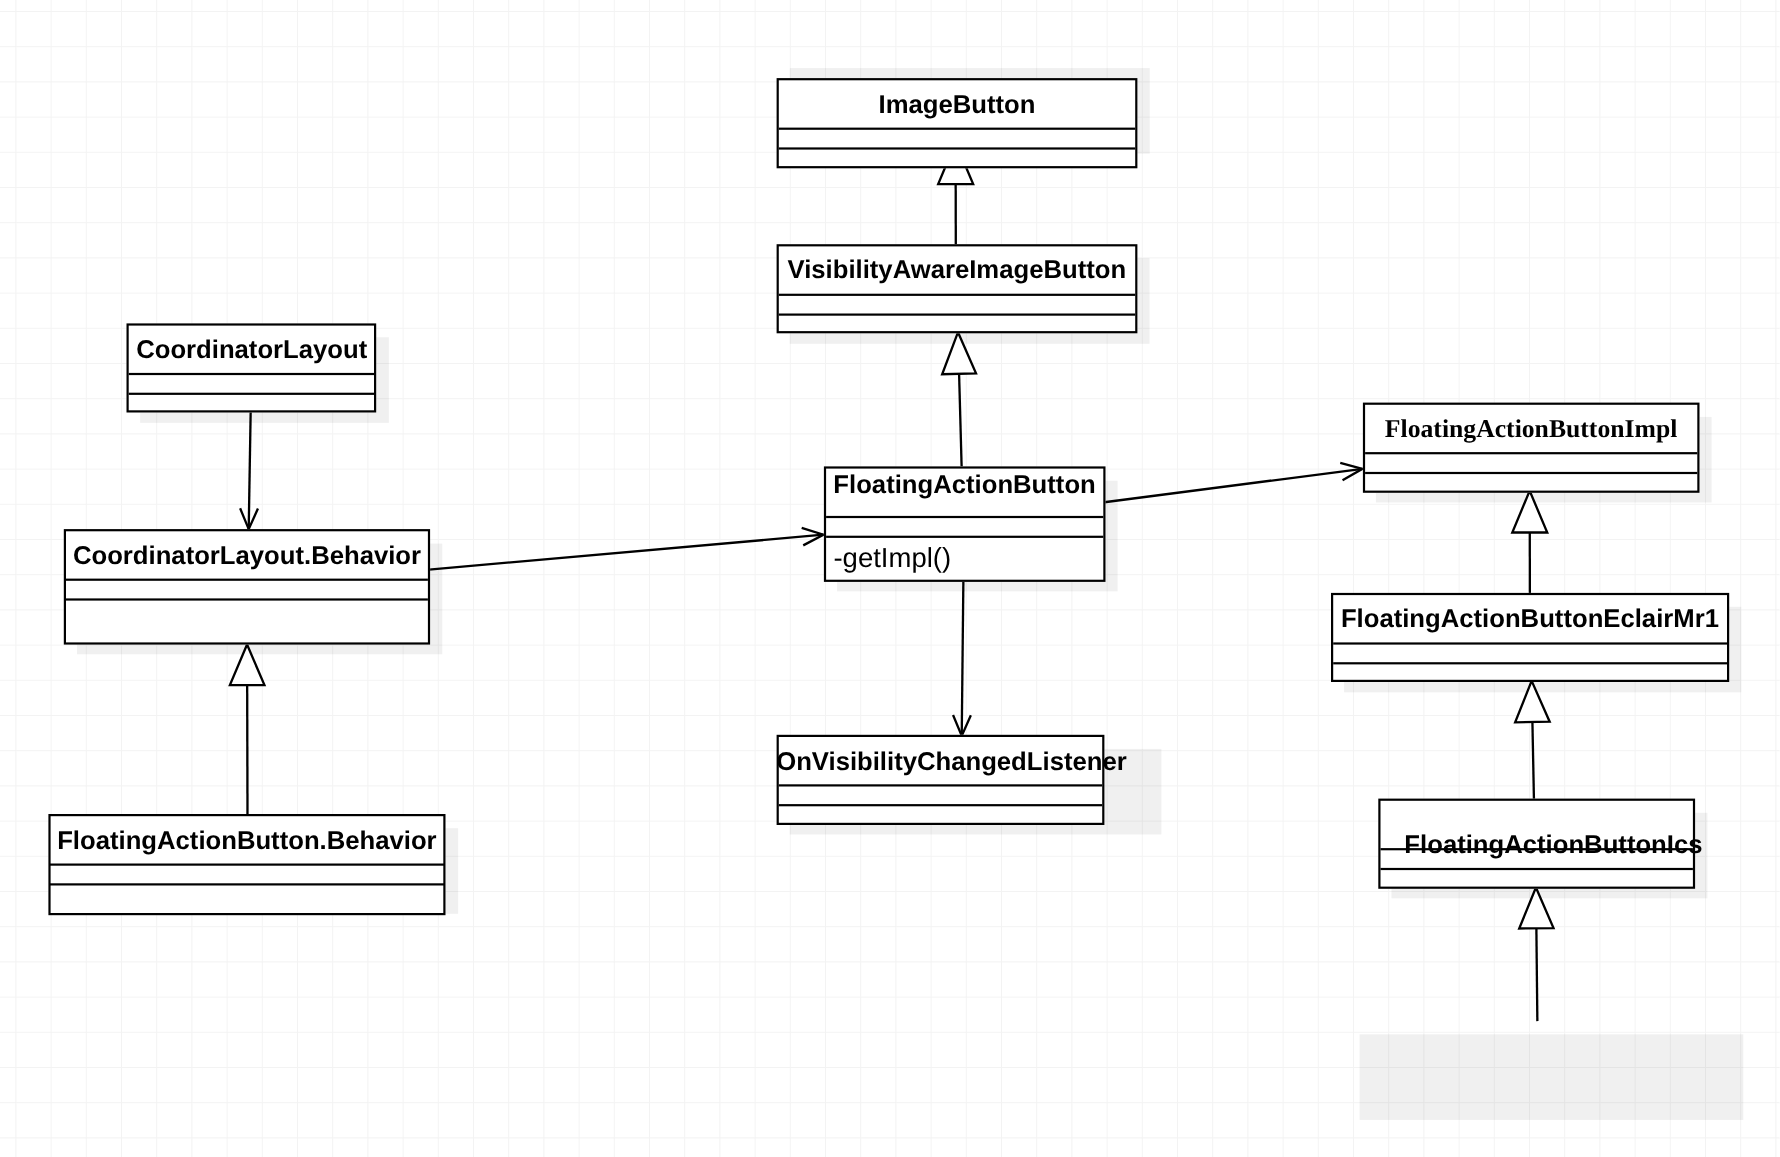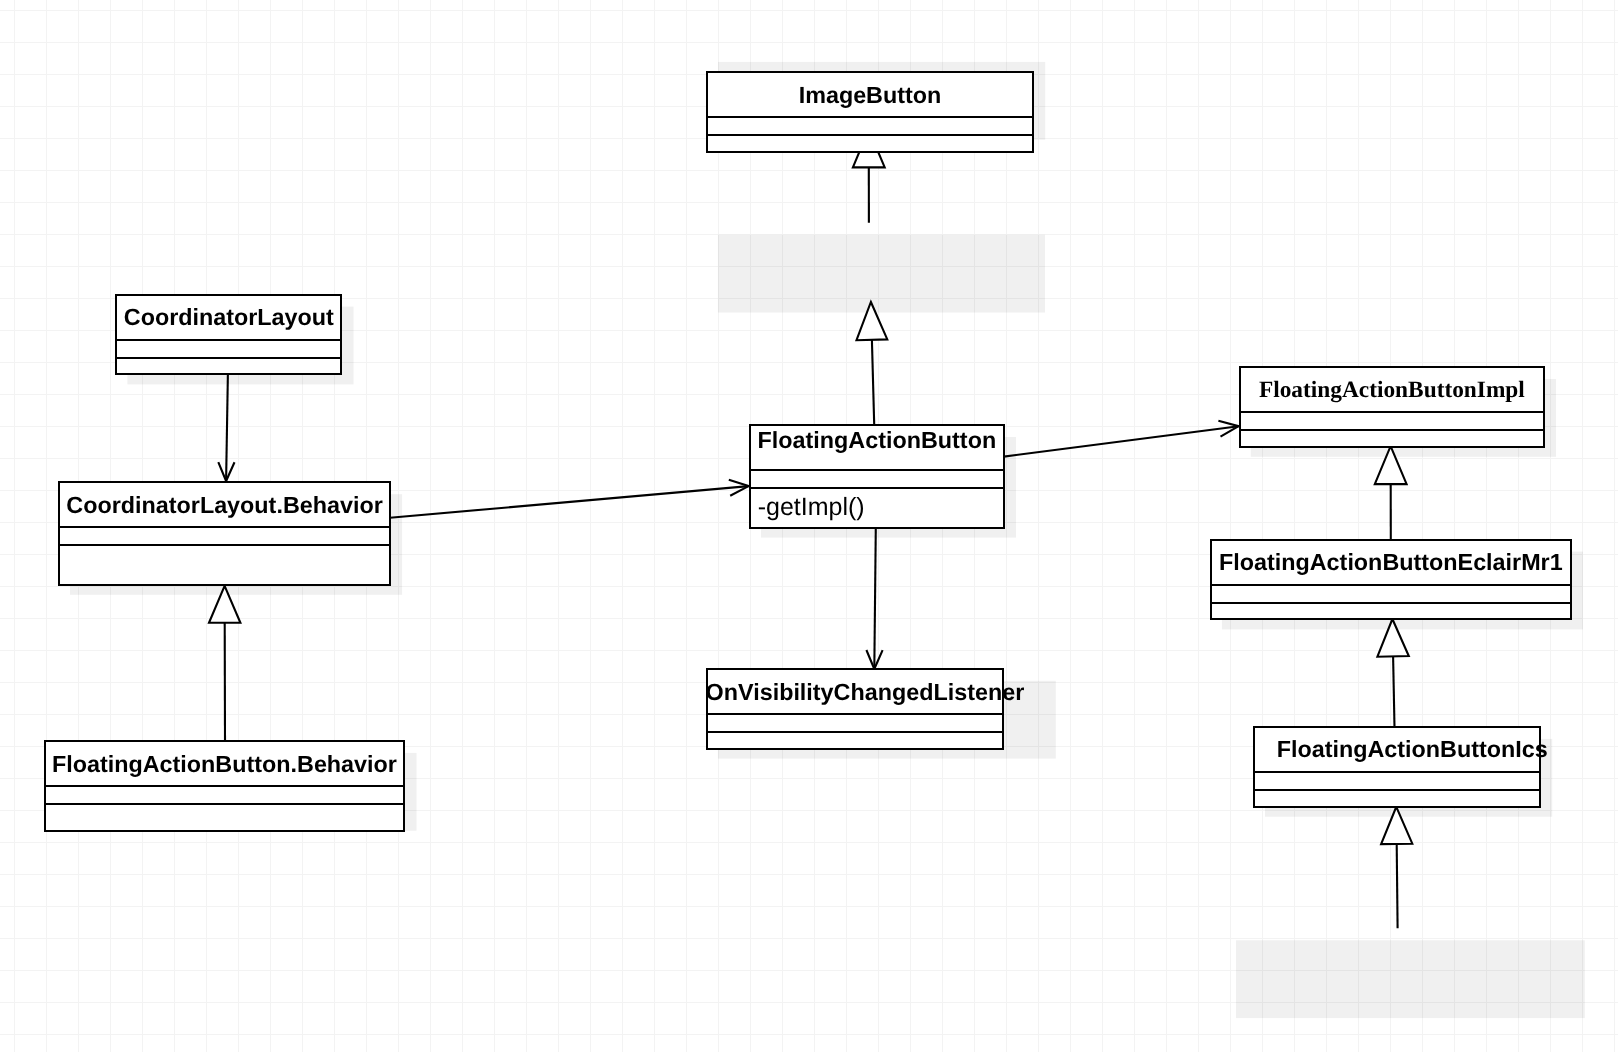--- a/index.html
+++ b/index.html
@@ -93,20 +93,25 @@
       </g>
     </g>
   </svg>
 
   <div class="node" style="left:705.9px;top:48.9px;width:328.2px;height:81.8px;margin-top:22px;">
     <div class="title" style="top:8.8px;">ImageButton</div>
     <hr style="top:43.2px;">
     <hr style="top:61.3px;">
   </div>
 
+  <div class="node" style="left:705.8px;top:221.7px;width:328.1px;height:81.8px;">
+    <div class="title" style="top:8.8px;">VisibilityAwareImageButton</div>
+    <hr style="top:43.2px;">
+    <hr style="top:61.3px;">
+  </div>
 
   <div class="node" style="left:748.9px;top:424.0px;width:256.0px;height:104.6px;">
     <div class="title" style="top:1px;">FloatingActionButton</div>
     <hr style="top:43.1px;">
     <hr style="top:61.0px;">
     <div class="member" style="left:6.8px;top:67.0px;">-getImpl()</div>
   </div>
 
   <div class="node" style="left:705.8px;top:667.8px;width:298px;height:81.8px;">
     <div class="title" style="top:8.8px;">OnVisibilityChangedListener</div>
@@ -138,19 +143,19 @@
     <hr style="top:61.3px;">
   </div>
 
   <div class="node" style="left:1209.8px;top:538.6px;width:362.1px;height:81.8px;">
     <div class="title" style="top:8.8px;">FloatingActionButtonEclairMr1</div>
     <hr style="top:43.2px;">
     <hr style="top:61.3px;">
   </div>
 
   <div class="node" style="left:1252.9px;top:725.9px;width:288.2px;height:81.8px;">
-    <div class="title" style="top:8px;padding-left:24px;">FloatingActionButtonIcs</div>
+    <div class="title" style="top:26px;padding-left:24px;">FloatingActionButtonIcs</div>
     <hr style="top:43.2px;">
     <hr style="top:61.3px;">
   </div>
 
 
 </div>
 
 </body></html>

